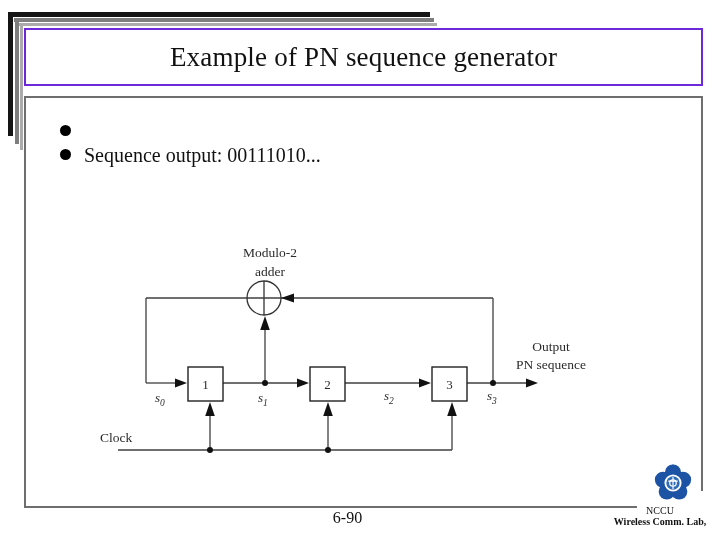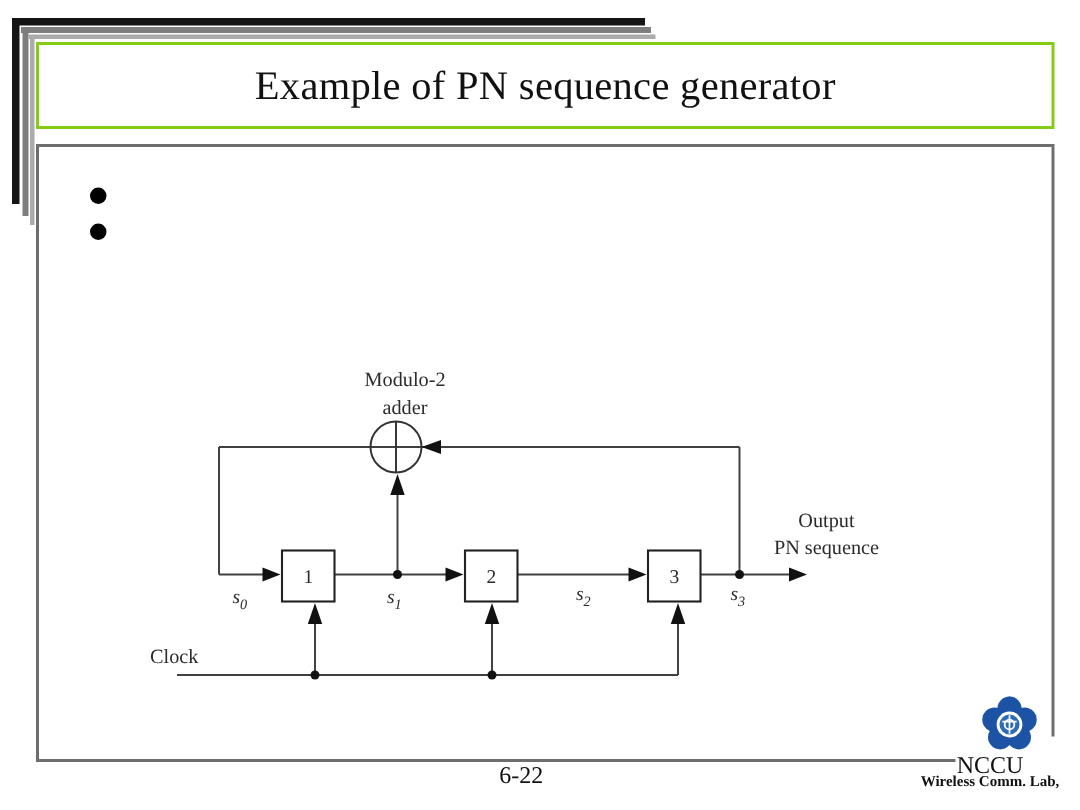--- a/index.html
+++ b/index.html
@@ -6,21 +6,21 @@
   body{width:720px;height:540px;position:relative;overflow:hidden;
        font-family:"Liberation Serif",serif;color:#111;}
   .abs{position:absolute;}
 
   
   .stack{background:#151515;}
   .stack.g1{background:#7e7e7e;}
   .stack.g2{background:#ababab;}
 
   
-  .title-box{left:24px;top:28px;width:675px;height:54px;border:2px solid #84cc16;
+  .title-box{left:24px;top:28px;width:675px;height:54px;border:2px solid #6d28d9;
              background:#fff;display:flex;align-items:center;justify-content:center;z-index:1;}
   .title-box h1{margin:0;font-size:27px;font-weight:normal;letter-spacing:.2px;}
   .content-box{left:24px;top:96px;width:675px;height:408px;border:2px solid #6e6e6e;
                background:#fff;z-index:1;}
 
   
   .bullets{left:60px;top:117px;width:540px;z-index:2;}
   .bullet-row{display:flex;margin-bottom:5px;}
   .bullet-dot{width:11px;height:11px;border-radius:50%;background:#000;
               margin:8px 13px 0 0;flex:0 0 11px;}
@@ -33,21 +33,21 @@
   .sub{font-size:9.5px;font-style:italic;}
   .boxlbl{font-family:"DejaVu Sans",sans-serif;font-size:13px;fill:#222;}
 
   
   .page-num{left:300px;top:509px;width:95px;text-align:center;font-size:16px;z-index:2;}
 
   
   .logo-patch{background:#fff;z-index:3;}
   .logo-block{left:600px;top:460px;width:120px;height:76px;z-index:4;text-align:center;}
   .logo-block svg{display:block;margin:2px auto 0 52px;}
-  .logo-org{font-size:16px;line-height:11px;margin-top:1px;}
+  .logo-org{font-size:10px;line-height:11px;margin-top:1px;}
   .logo-lab{font-size:10px;line-height:12px;font-weight:bold;}
 </style>
 </head>
 <body>
 
 <div class="abs stack" style="left:8px;top:12px;width:422px;height:5px;"></div>
 <div class="abs stack" style="left:8px;top:12px;width:5px;height:124px;"></div>
 <div class="abs stack g1" style="left:14px;top:18px;width:420px;height:4px;"></div>
 <div class="abs stack g1" style="left:15px;top:18px;width:4px;height:126px;"></div>
 <div class="abs stack g2" style="left:19px;top:23px;width:418px;height:3px;"></div>
@@ -58,20 +58,23 @@
 </div>
 
 <div class="abs content-box"></div>
 
 <div class="abs bullets">
   <div class="bullet-row">
     <span class="bullet-dot"></span>
   </div>
   <div class="bullet-row">
     <span class="bullet-dot"></span>
+    <div class="bullet-text">
+      <div>Sequence output: 00111010...</div>
+    </div>
   </div>
 </div>
 
 <svg class="abs diagram" width="720" height="540" viewBox="0 0 720 540">
   <g stroke="#3f3f3f" stroke-width="1.3" fill="none">
 
     <path d="M146,298 H493"></path>
     <path d="M146,298 V383"></path>
     <path d="M493,298 V383"></path>
 
@@ -124,21 +127,21 @@
   <text x="551" y="351" font-size="13.5" text-anchor="middle">Output</text>
   <text x="551" y="369" font-size="13.5" text-anchor="middle">PN sequence</text>
   <text x="100" y="442" font-size="13.5">Clock</text>
 
   <text class="sig" x="155" y="402"><tspan>s</tspan><tspan class="sub" dy="4">0</tspan></text>
   <text class="sig" x="258" y="402"><tspan>s</tspan><tspan class="sub" dy="4">1</tspan></text>
   <text class="sig" x="384" y="400"><tspan>s</tspan><tspan class="sub" dy="4">2</tspan></text>
   <text class="sig" x="487" y="400"><tspan>s</tspan><tspan class="sub" dy="4">3</tspan></text>
 </svg>
 
-<div class="abs page-num">6-22</div>
+<div class="abs page-num">6-90</div>
 
 <div class="abs logo-patch" style="left:637px;top:491px;width:83px;height:49px;"></div>
 
 <div class="abs logo-block">
   <svg width="42" height="42" viewBox="0 0 44 44">
     <polygon fill="#1d53a5" points="22,2 27.3,14.7 41,15.8 30.6,24.8 33.8,38.2 22,31 10.2,38.2 13.4,24.8 3,15.8 16.7,14.7"></polygon>
     <circle cx="22" cy="11" r="8.5" fill="#1d53a5"></circle>
     <circle cx="32.5" cy="18.6" r="8.5" fill="#1d53a5"></circle>
     <circle cx="28.5" cy="30.9" r="8.5" fill="#1d53a5"></circle>
     <circle cx="15.5" cy="30.9" r="8.5" fill="#1d53a5"></circle>

